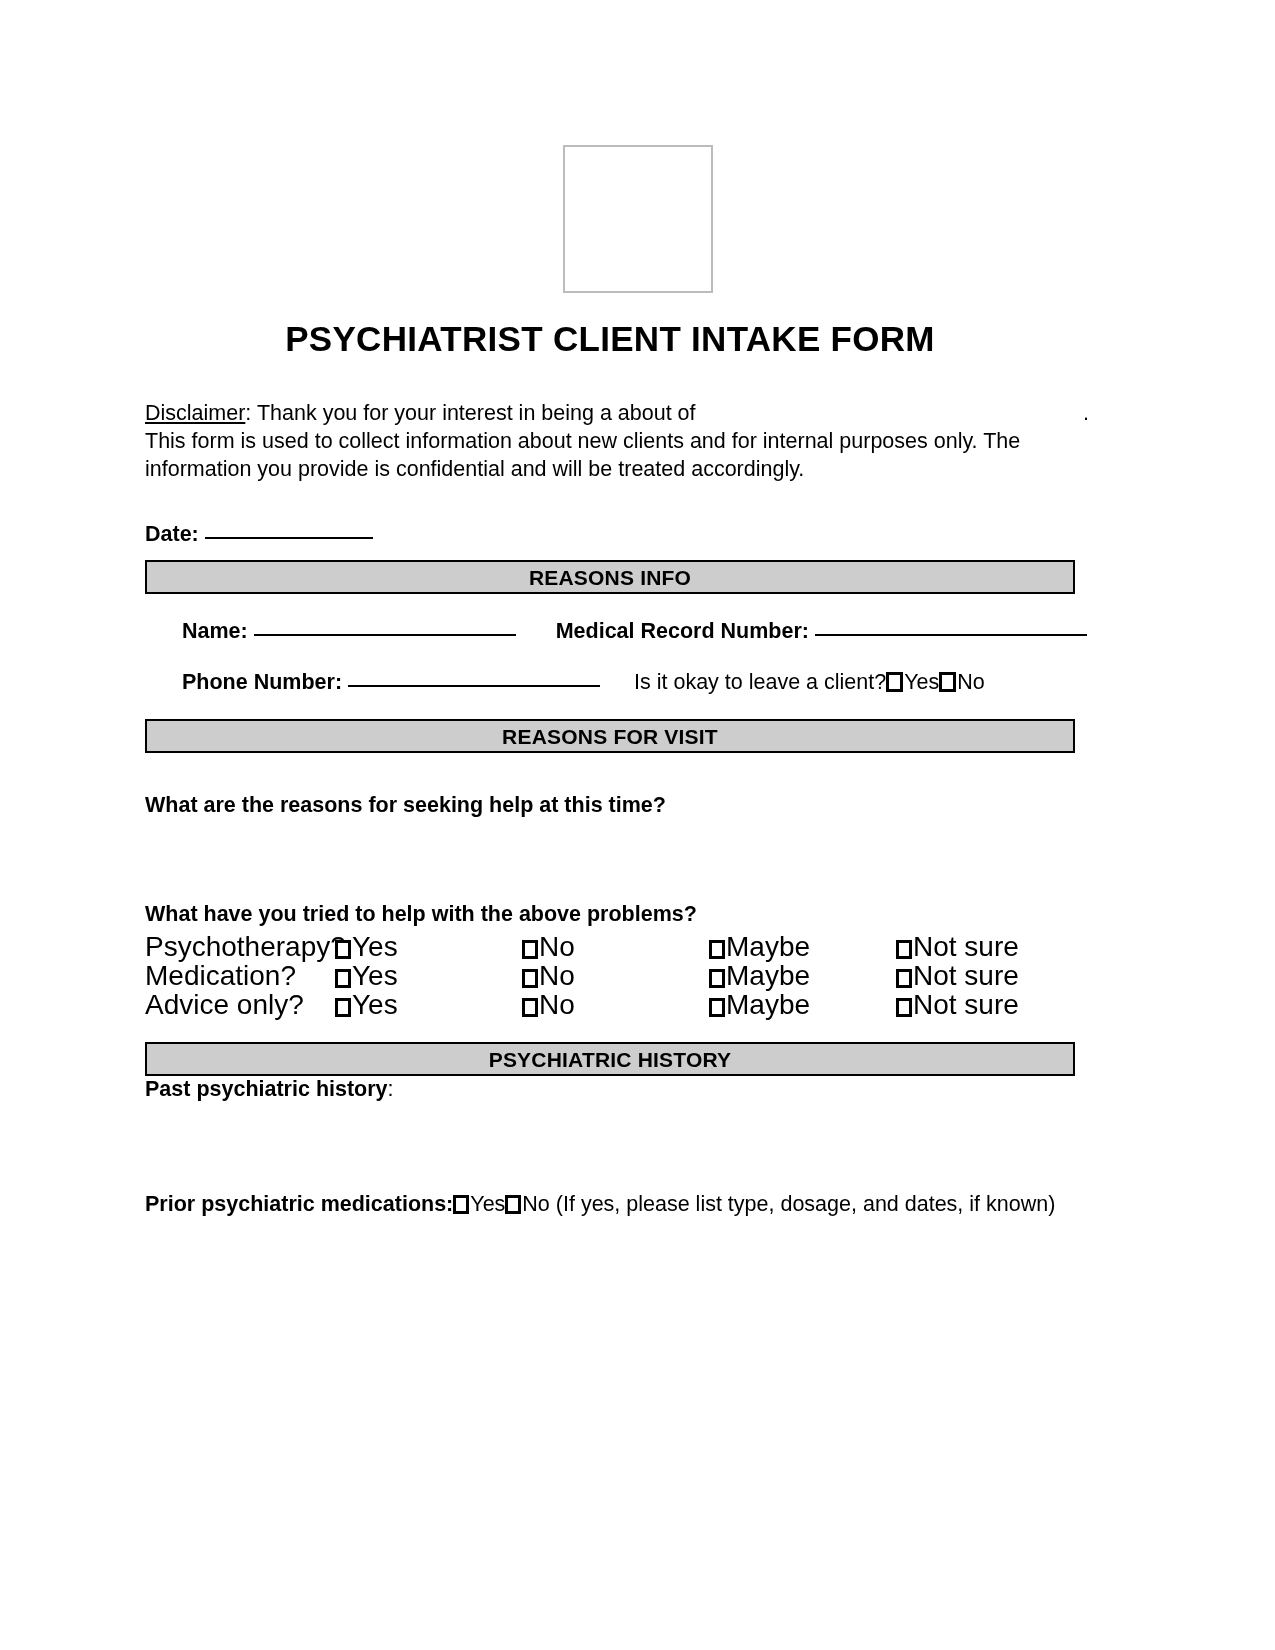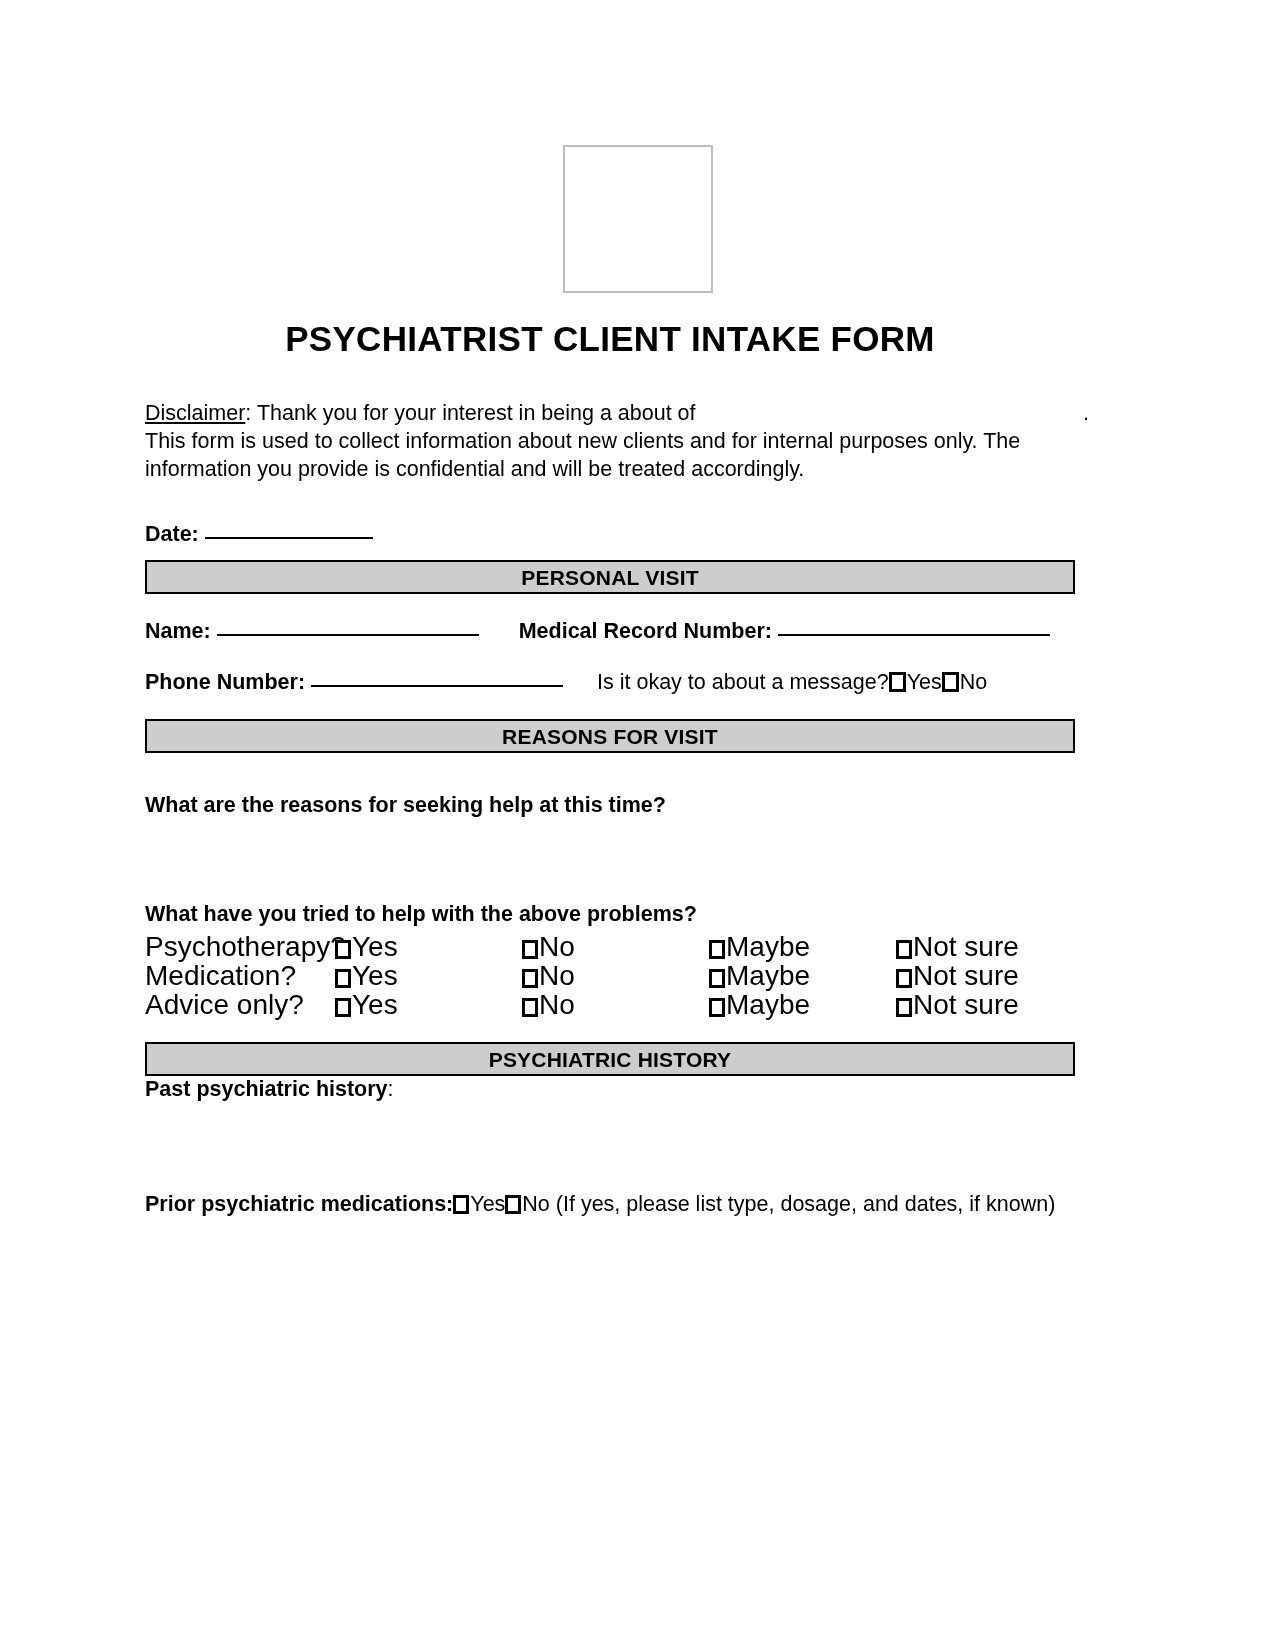--- a/index.html
+++ b/index.html
@@ -100,20 +100,21 @@
     font-weight: bold;
     letter-spacing: 0.2px;
     box-sizing: border-box;
   }
 
   .field-row {
     margin-top: 25px;
     font-size: 21.5px;
     line-height: 1.2;
     white-space: nowrap;
+    margin-left: 37px;
   }
   .gap-lg { display: inline-block; width: 28px; }
   .gap-md { display: inline-block; width: 22px; }
 
   .question {
     font-size: 21.5px;
     font-weight: bold;
     line-height: 1.25;
   }
   .q-reason1 { margin-top: 39px; }
@@ -202,35 +203,35 @@
       </div>
       <div>This form is used to collect information about new clients and for internal purposes only. The</div>
       <div>information you provide is confidential and will be treated accordingly.</div>
     </div>
 
     <div class="date-row">
       <span class="lbl-bold">Date:</span>
       <span class="blank blank-date"></span>
     </div>
 
-    <div class="section-bar">PERSONAL VISIT</div>
+    <div class="section-bar">REASONS INFO</div>
 
     <div class="field-row">
       <span class="lbl-bold">Name:</span>
       <span class="blank blank-name"></span>
       <span class="gap-lg"></span>
       <span class="lbl-bold">Medical Record Number:</span>
       <span class="blank blank-mrn"></span>
     </div>
 
     <div class="field-row">
       <span class="lbl-bold">Phone Number:</span>
       <span class="blank blank-phone"></span>
       <span class="gap-md"></span>
-      <span>Is it okay to about a message?</span><span class="cb"></span><span>Yes</span><span class="cb"></span><span>No</span>
+      <span>Is it okay to leave a client?</span><span class="cb"></span><span>Yes</span><span class="cb"></span><span>No</span>
     </div>
 
     <div class="section-bar" style="margin-top:24px;">REASONS FOR VISIT</div>
 
     <div class="question q-reason1">What are the reasons for seeking help at this time?</div>
 
     <div class="question q-reason2">What have you tried to help with the above problems?</div>
 
 
     <div class="matrix">

